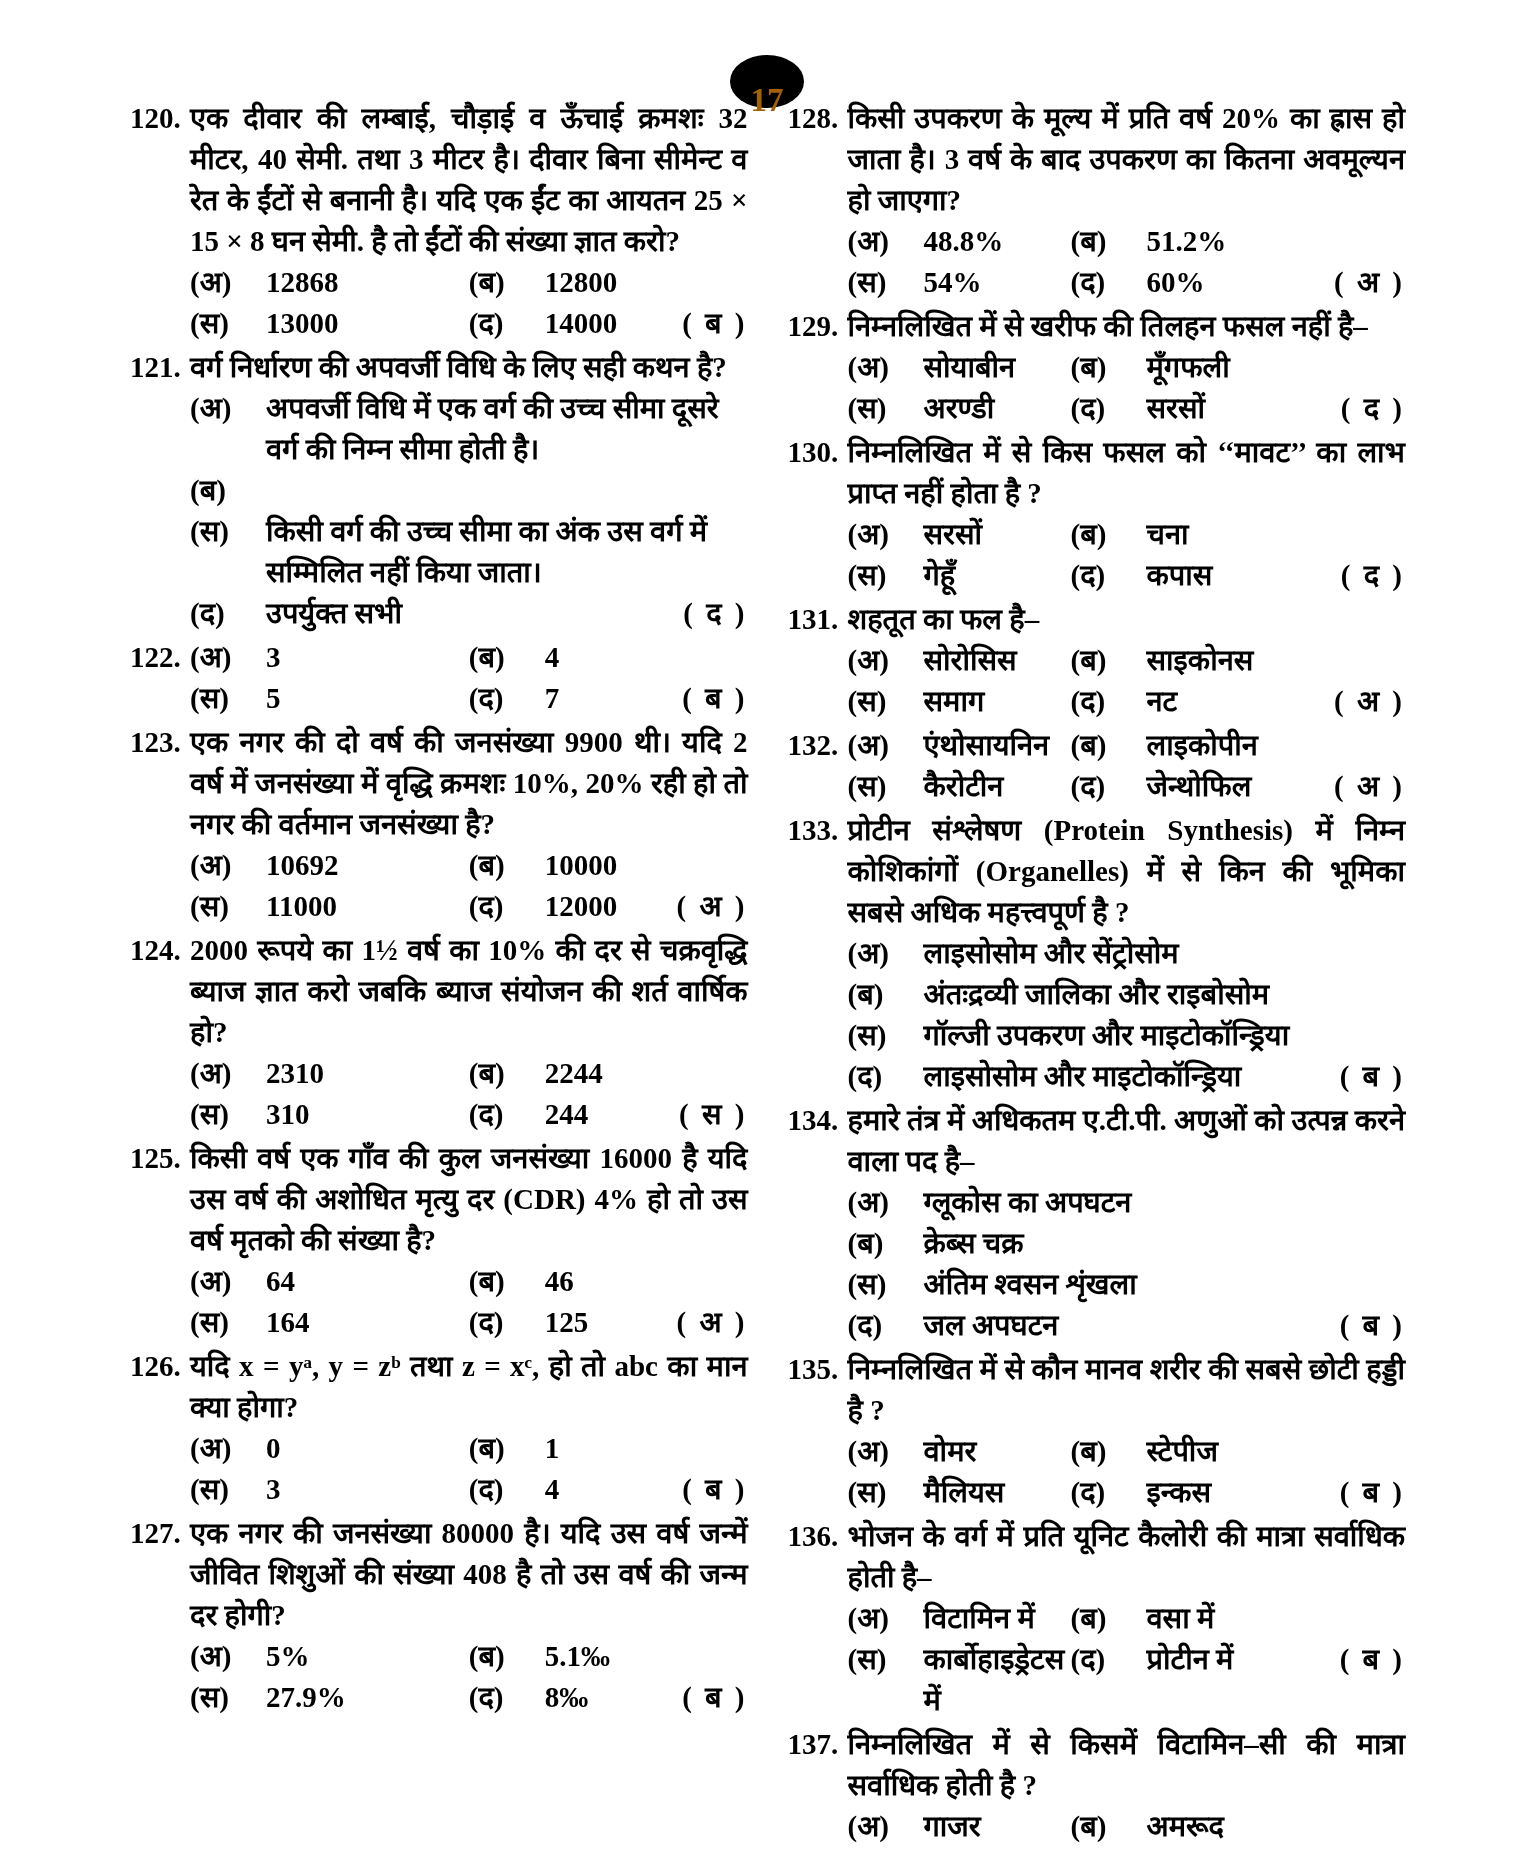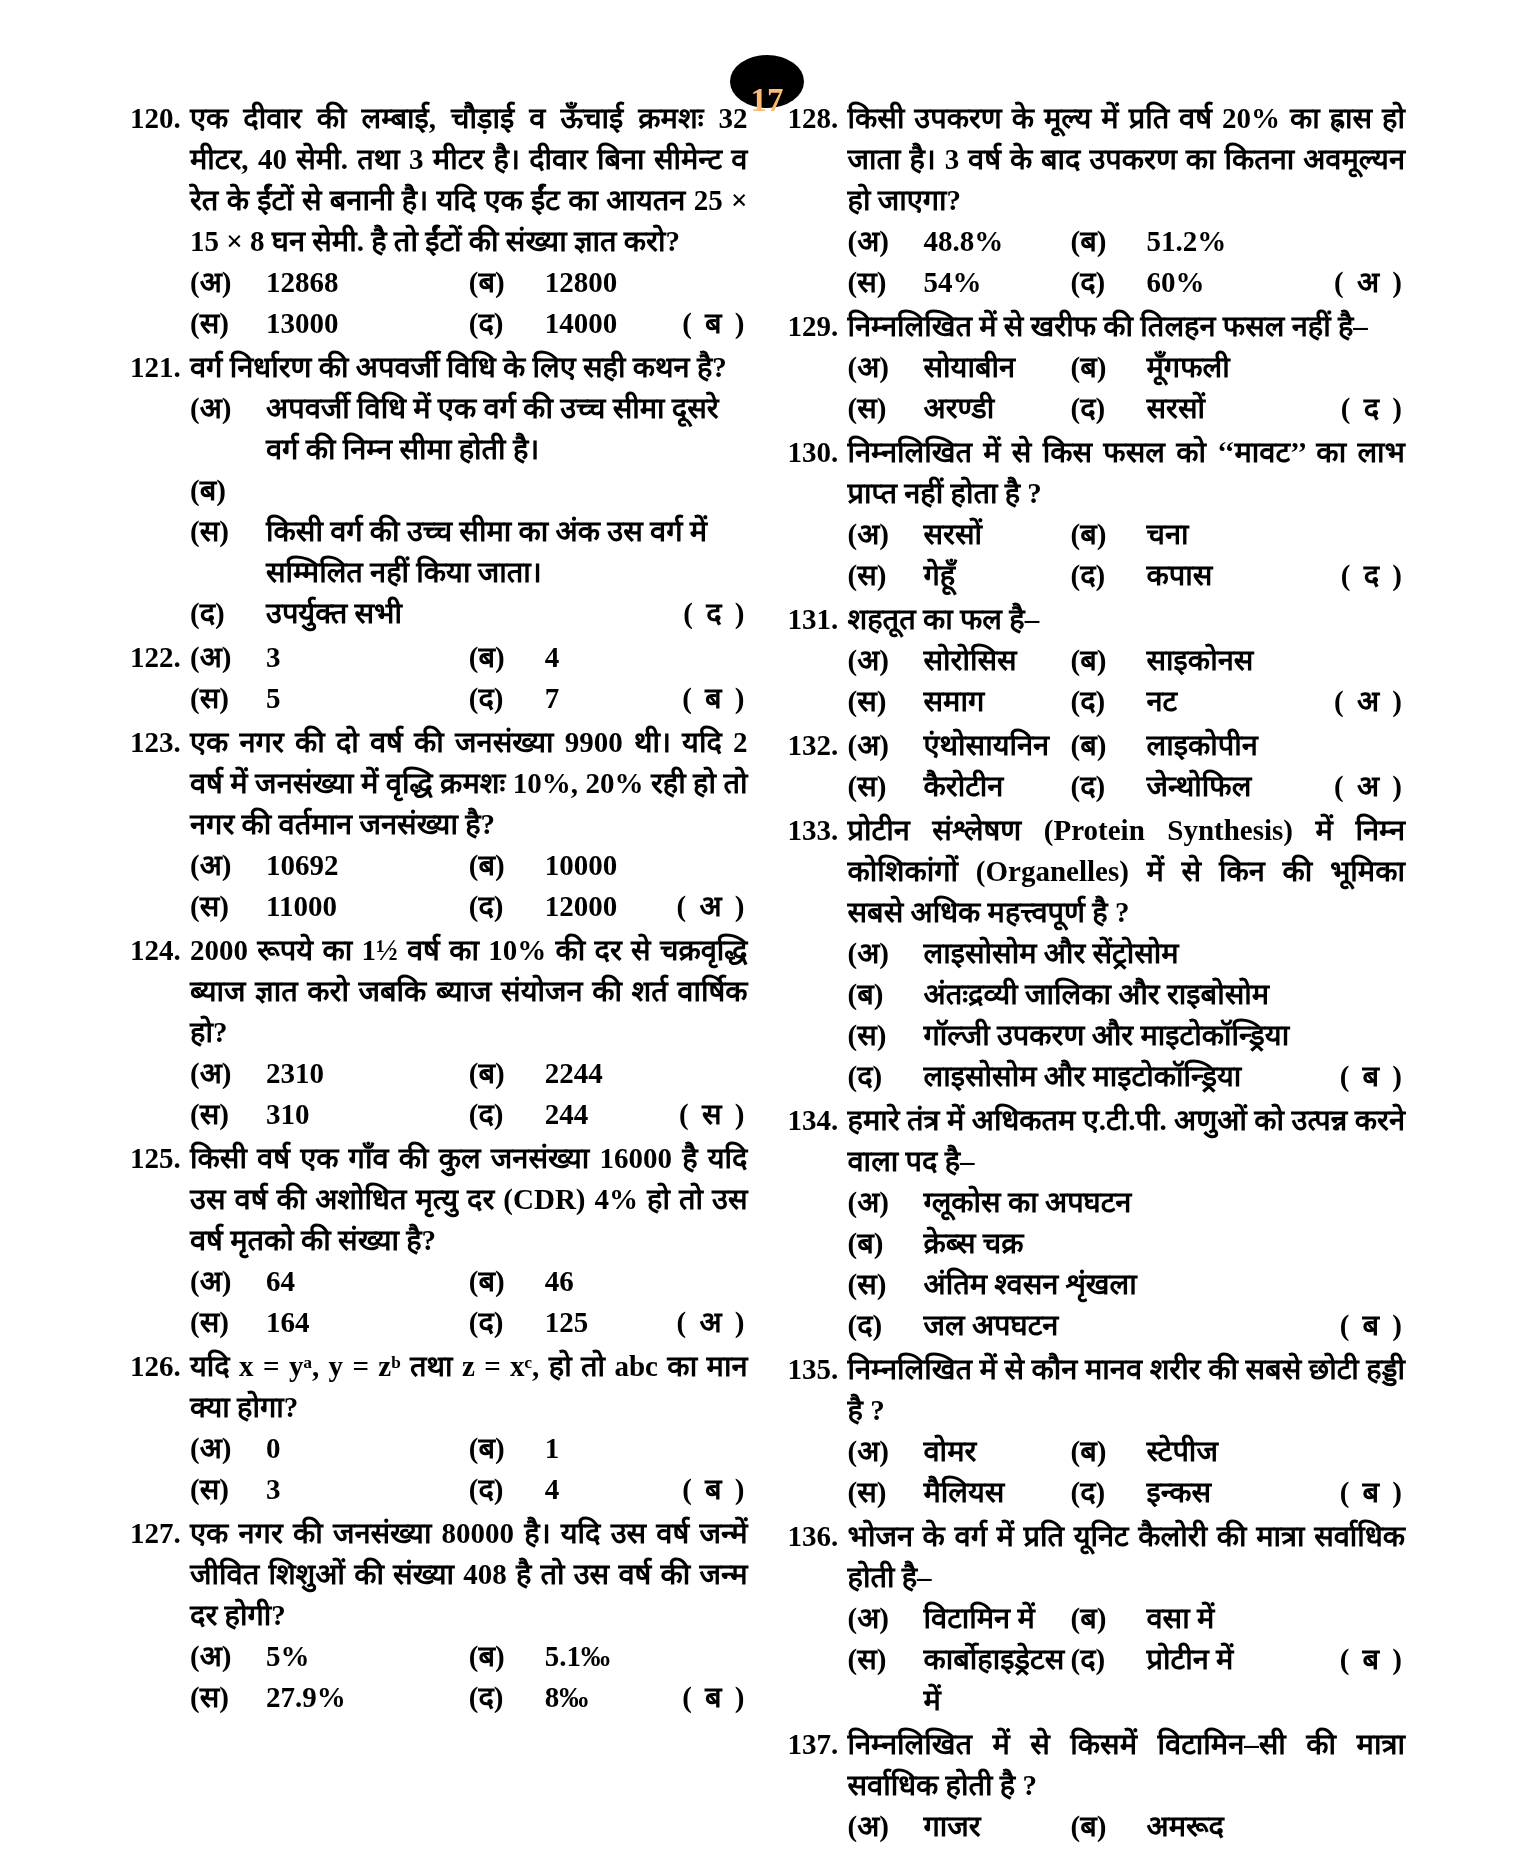--- a/index.html
+++ b/index.html
@@ -19,21 +19,21 @@
   }
   .page-badge {
     position:absolute;
     left:730px; top:55px;
     width:74px; height:53px;
     background:#000000;
     border-radius:50%;
     display:flex; align-items:center; justify-content:center;
   }
   .page-badge span {
-    color:#fdba74;
+    color:#a16207;
     font-size:33px;
     line-height:1;
     margin-top:37px;
   }
   .columns {
     display:grid;
     grid-template-columns:1fr 1fr;
     column-gap:40px;
   }
   .col { min-width:0; }

